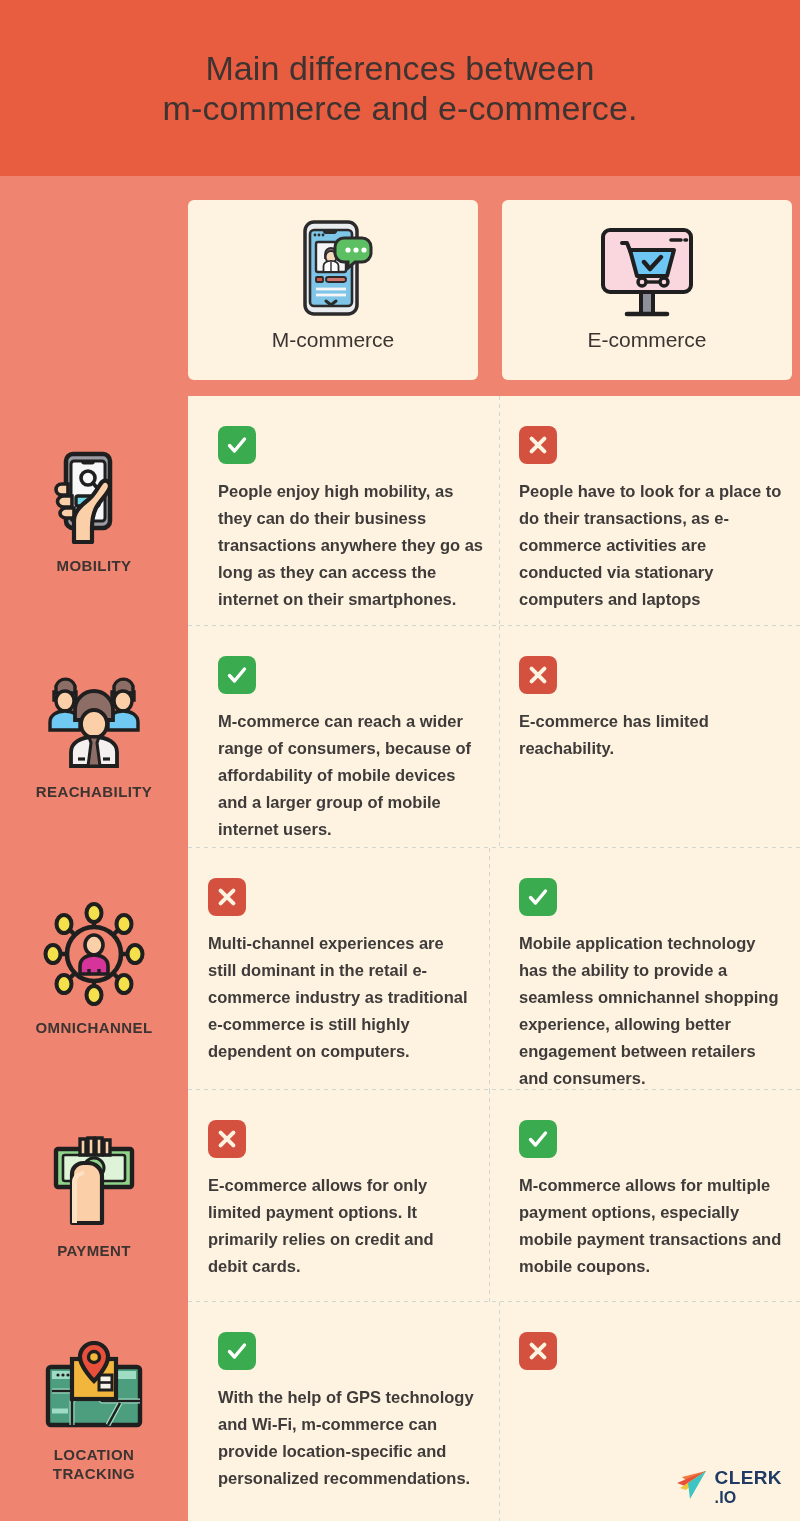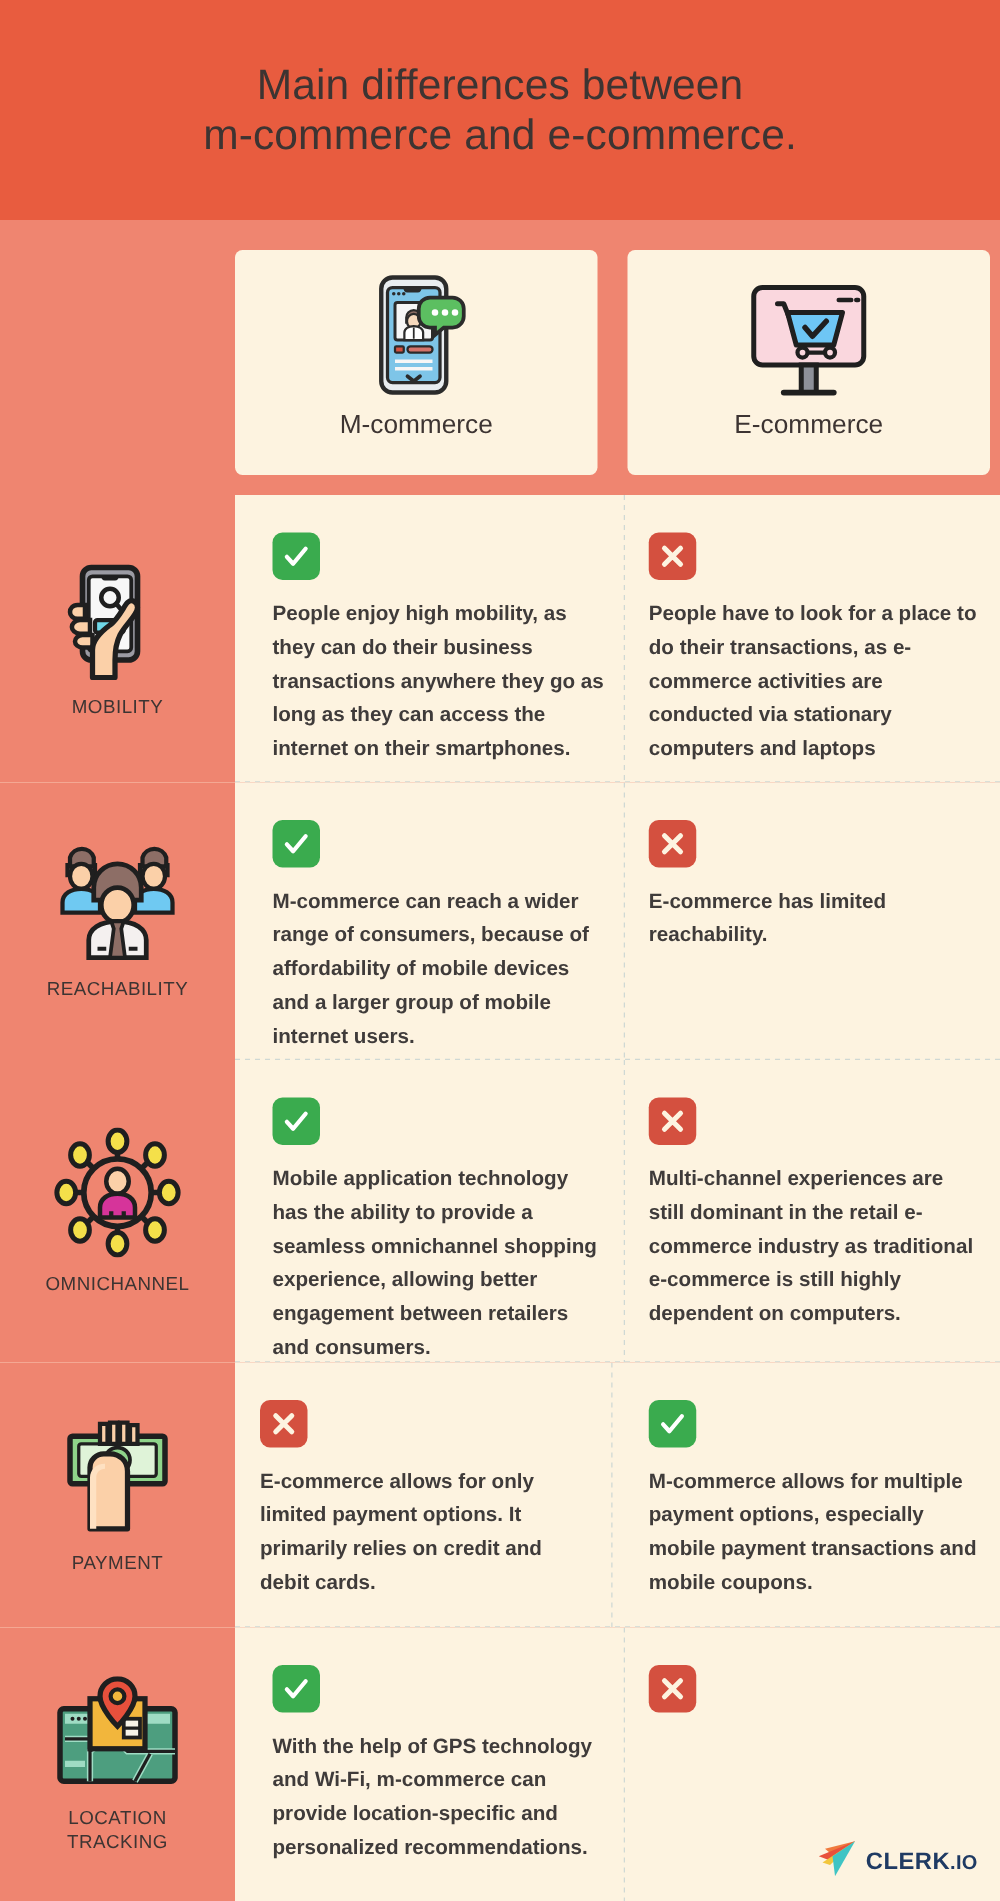--- a/index.html
+++ b/index.html
@@ -94,21 +94,21 @@
     display: flex;
     flex-direction: column;
     align-items: center;
     justify-content: center;
     padding: 8px 6px;
   }
   .cat-icon { display: flex; align-items: center; justify-content: center; }
   .cat-label {
     margin-top: 12px;
     font-size: 15px;
-    font-weight: normal;
+    font-weight: bold;
     color: #3d3432;
     letter-spacing: 0.4px;
     text-align: center;
     line-height: 19px;
     white-space: pre-line;
   }
 
   .cell {
     flex: 1 1 0;
     padding: 30px 16px 18px 30px;
@@ -151,20 +151,21 @@
     align-items: center;
     gap: 7px;
   }
   .logo-text {
     font-size: 19px;
     font-weight: bold;
     color: #1f3a63;
     letter-spacing: 0.4px;
     display: flex;
     align-items: baseline;
+    flex-direction: column;
   }
   .logo-tld { font-size: 16px; font-weight: bold; letter-spacing: 0.2px; }
 </style>
 </head>
 <body>
 
 <div class="page">
 
   <div class="header">
     <h1 class="header-title">Main differences between
@@ -327,35 +328,35 @@
                 <ellipse cx="93" cy="52" rx="7.5" ry="9"></ellipse>
               <ellipse cx="22" cy="22" rx="7.5" ry="9"></ellipse>
                 <ellipse cx="82" cy="22" rx="7.5" ry="9"></ellipse>
               <ellipse cx="22" cy="82" rx="7.5" ry="9"></ellipse>
                 <ellipse cx="82" cy="82" rx="7.5" ry="9"></ellipse>
             </g>
           </svg>
         </div>
         <div class="cat-label">OMNICHANNEL</div>
       </div>
+      <div class="cell right-cell">
+        <div class="badge no">
+          <svg width="22" height="22" viewBox="0 0 24 24">
+              <path d="M5 5l14 14M19 5L5 19" fill="none" stroke="#fdf3e0" stroke-width="4.4" stroke-linecap="round"></path>
+            </svg>
+        </div>
+        <div class="cell-text">Multi-channel experiences are still dominant in the retail e-commerce industry as traditional e-commerce is still highly dependent on computers.</div>
+      </div>
       <div class="cell">
         <div class="badge yes">
           <svg width="24" height="24" viewBox="0 0 24 24">
               <path d="M4.5 12.5l5 5.5L19.5 6" fill="none" stroke="#fff" stroke-width="3.4" stroke-linecap="round" stroke-linejoin="round"></path>
             </svg>
         </div>
         <div class="cell-text">Mobile application technology has the ability to provide a seamless omnichannel shopping experience, allowing better engagement between retailers and consumers.</div>
-      </div>
-      <div class="cell right-cell">
-        <div class="badge no">
-          <svg width="22" height="22" viewBox="0 0 24 24">
-              <path d="M5 5l14 14M19 5L5 19" fill="none" stroke="#fdf3e0" stroke-width="4.4" stroke-linecap="round"></path>
-            </svg>
-        </div>
-        <div class="cell-text">Multi-channel experiences are still dominant in the retail e-commerce industry as traditional e-commerce is still highly dependent on computers.</div>
       </div>
     </div>
 
     <div class="row" style="height:212px;">
       <div class="cat">
         <div class="cat-icon">
           <svg width="94" height="96" viewBox="0 0 94 96">
             <rect x="9" y="16" width="76" height="38" rx="2" fill="#8fd48a" stroke="#1f1f1f" stroke-width="4.4"></rect>
             <rect x="16" y="22" width="62" height="26" rx="2" fill="#dff3d8" stroke="#1f1f1f" stroke-width="2.6"></rect>
             <circle cx="47" cy="35" r="10" fill="#8fd48a" stroke="#1f1f1f" stroke-width="3"></circle>

